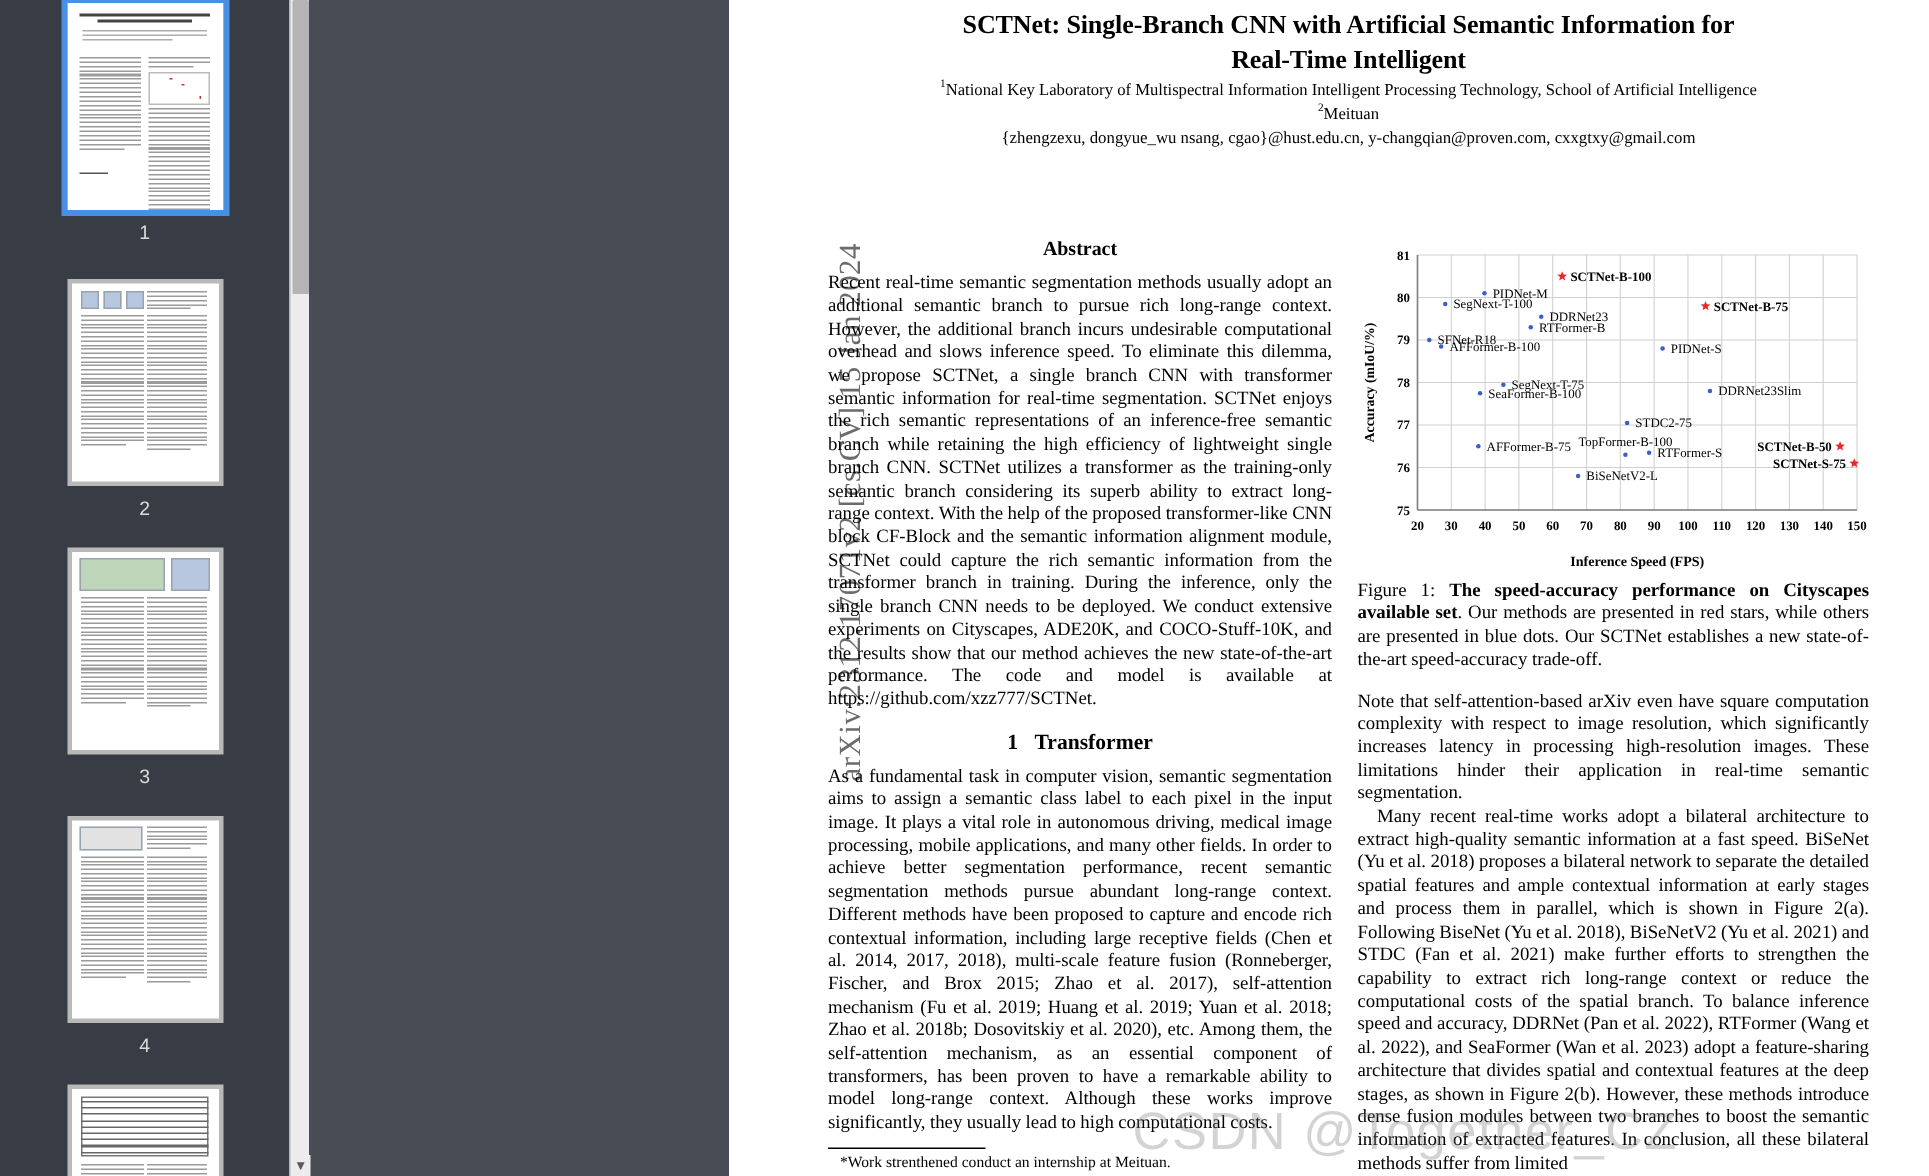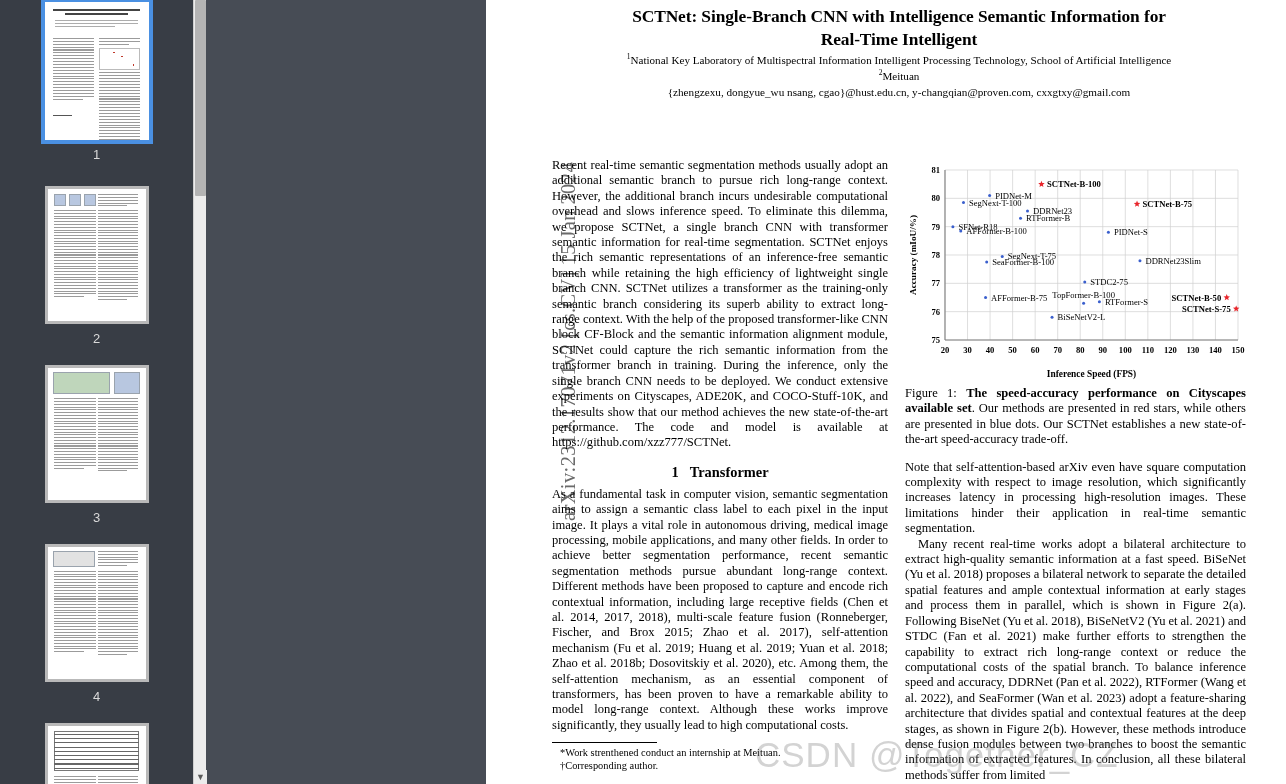--- a/index.html
+++ b/index.html
@@ -501,31 +501,32 @@
     <div id="thumb-scroll-down">▼</div>
   </div>
 
   <div id="page">
 
     <div class="arxiv-stamp">arXiv:2312.17071v2  [cs.CV]  15 Jan 2024</div>
 
     <div id="doc">
 
       <div class="paper-title">
-        <span>SCTNet: Single-Branch CNN with Intelligence Semantic Information for</span><br>
+        <span>SCTNet: Single-Branch CNN with Artificial Semantic Information for</span><br>
         <span>Real-Time Intelligent</span>
       </div>
 
       <div class="affil"><sup>1</sup>National Key Laboratory of Multispectral Information Intelligent Processing Technology, School of Artificial Intelligence</div>
       <div class="affil"><sup>2</sup>Meituan</div>
       <div class="emails">{zhengzexu, dongyue_wu nsang, cgao}@hust.edu.cn, y-changqian@proven.com, cxxgtxy@gmail.com</div>
 
       <div class="cols">
 
         <div class="col">
+          <div class="sec-head">Abstract</div>
           <p class="body">Recent real-time semantic segmentation methods usually adopt an additional semantic branch to pursue rich long-range context. However, the additional branch incurs undesirable computational overhead and slows inference speed. To eliminate this dilemma, we propose SCTNet, a single branch CNN with transformer semantic information for real-time segmentation. SCTNet enjoys the rich semantic representations of an inference-free semantic branch while retaining the high efficiency of lightweight single branch CNN. SCTNet utilizes a transformer as the training-only semantic branch considering its superb ability to extract long-range context. With the help of the proposed transformer-like CNN block CF-Block and the semantic information alignment module, SCTNet could capture the rich semantic information from the transformer branch in training. During the inference, only the single branch CNN needs to be deployed. We conduct extensive experiments on Cityscapes, ADE20K, and COCO-Stuff-10K, and the results show that our method achieves the new state-of-the-art performance. The code and model is available at https://github.com/xzz777/SCTNet.</p>
 
           <div class="sec-head-num">
             <span class="n">1</span><span>Transformer</span>
           </div>
           <p class="body">As a fundamental task in computer vision, semantic segmentation aims to assign a semantic class label to each pixel in the input image. It plays a vital role in autonomous driving, medical image processing, mobile applications, and many other fields. In order to achieve better segmentation performance, recent semantic segmentation methods pursue abundant long-range context. Different methods have been proposed to capture and encode rich contextual information, including large receptive fields (Chen et al. 2014, 2017, 2018), multi-scale feature fusion (Ronneberger, Fischer, and Brox 2015; Zhao et al. 2017), self-attention mechanism (Fu et al. 2019; Huang et al. 2019; Yuan et al. 2018; Zhao et al. 2018b; Dosovitskiy et al. 2020), etc. Among them, the self-attention mechanism, as an essential component of transformers, has been proven to have a remarkable ability to model long-range context. Although these works improve significantly, they usually lead to high computational costs.</p>
 
           <div class="footnote-rule"></div>
           <p class="footnote">*Work strenthened conduct an internship at Meituan.</p>
           <p class="footnote">†Corresponding author.</p>

